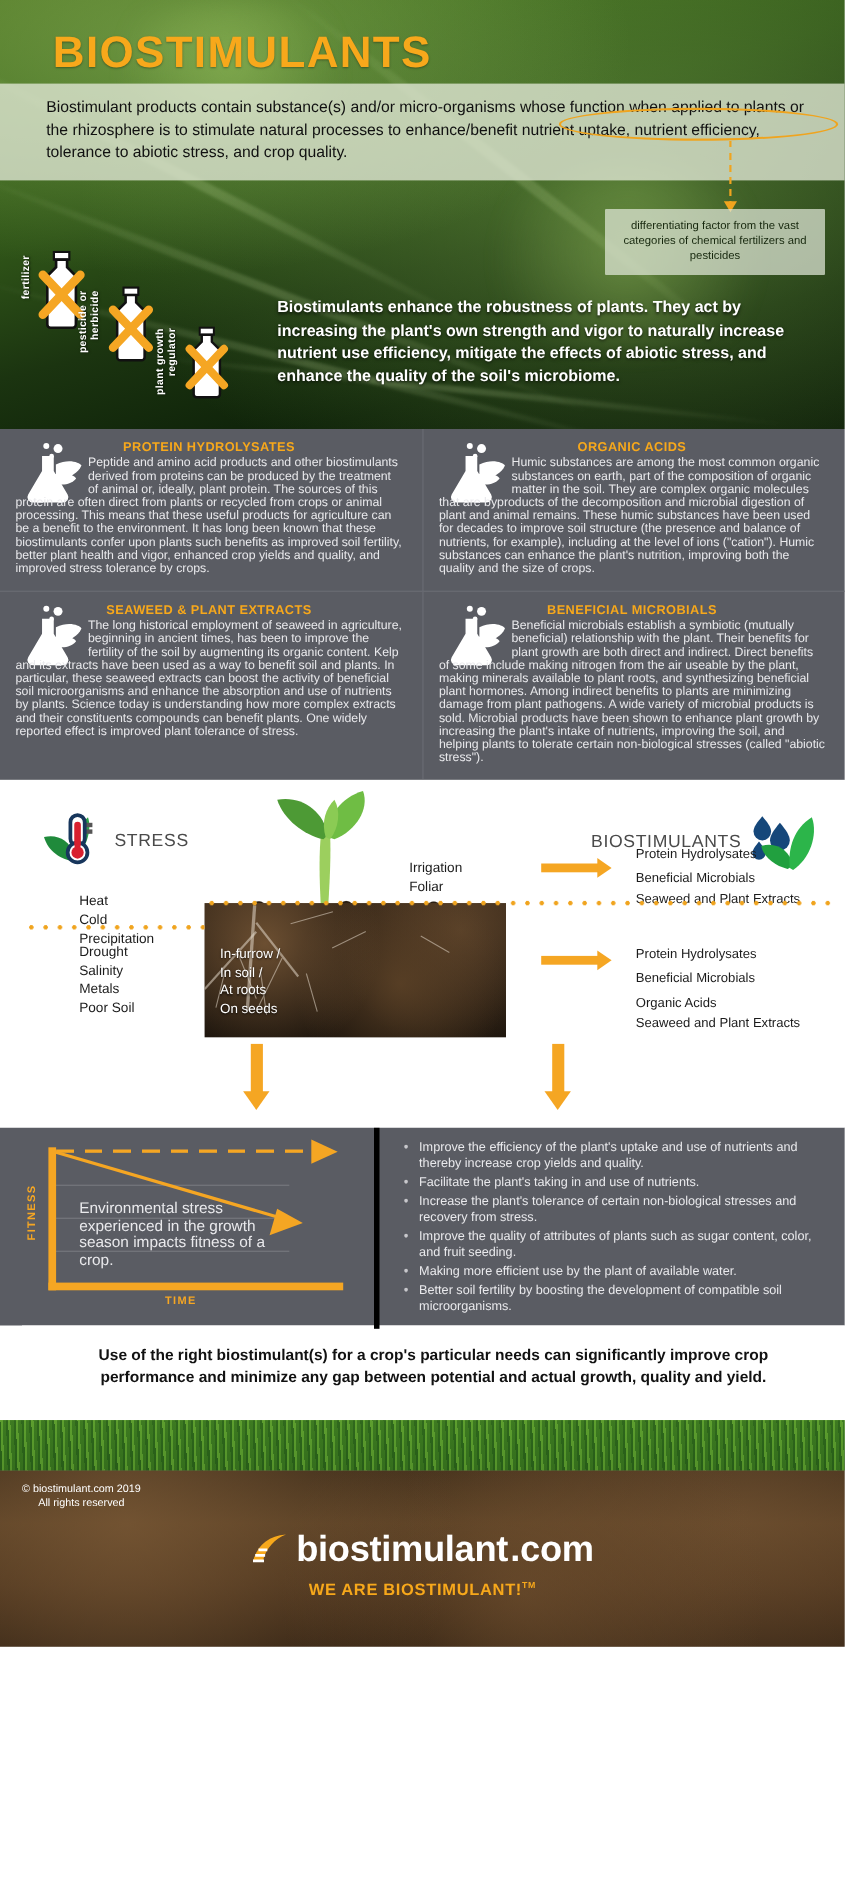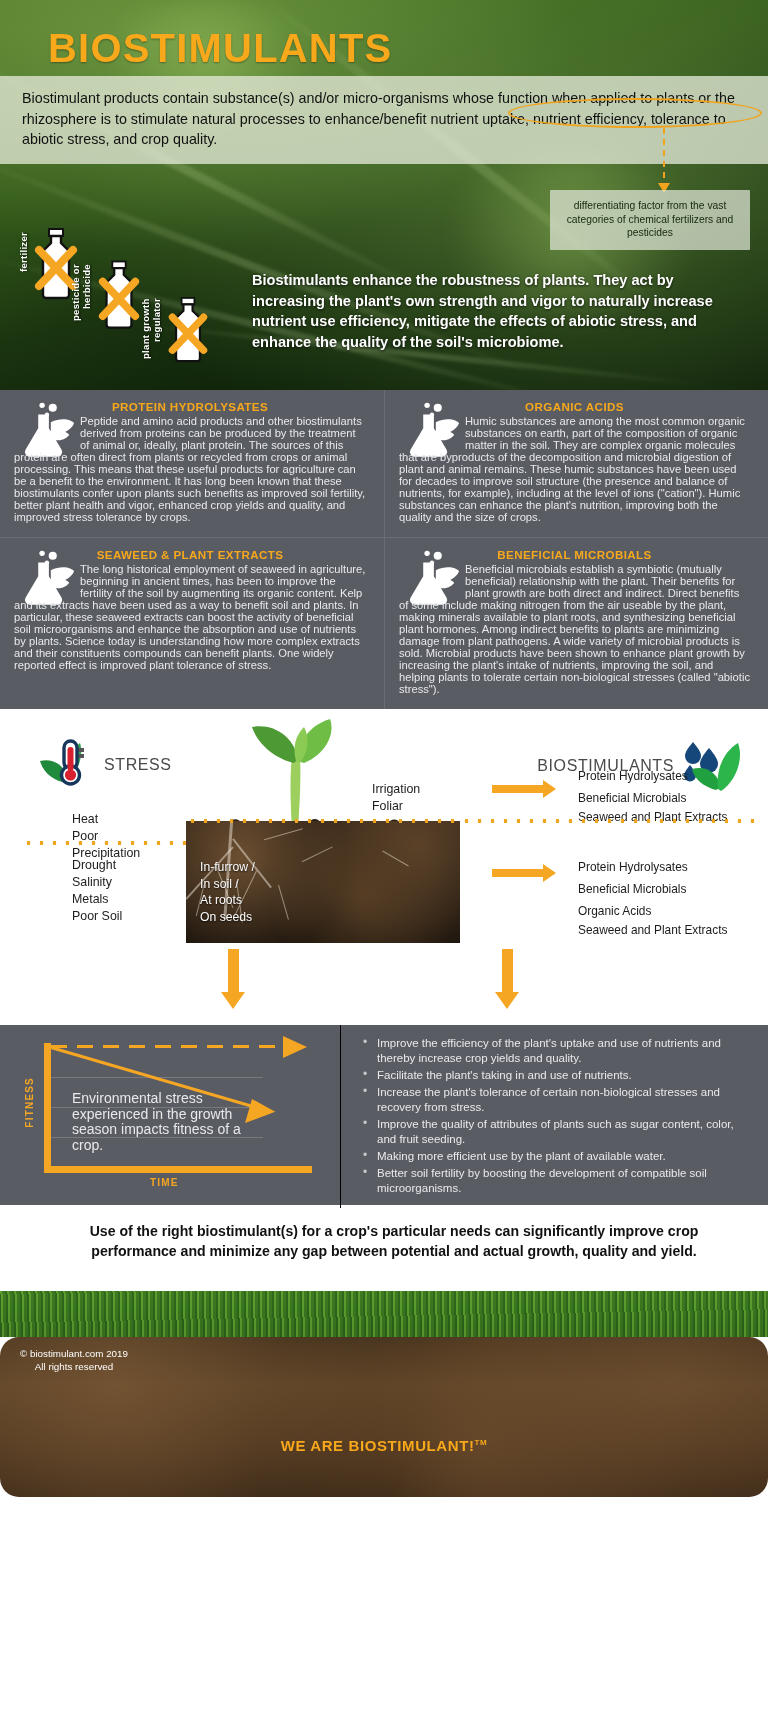--- a/index.html
+++ b/index.html
@@ -54,20 +54,21 @@
     left: 0; right: 0; top: 76px;
     background: rgba(226,232,214,0.78);
     padding: 12px 26px 14px 22px;
     z-index: 4;
   }
   .intro-band p {
     color: #111;
     font-size: 14.3px;
     line-height: 20.5px;
     font-weight: 500;
+    margin-left: 20px;
   }
   .ellipse-highlight {
     position: absolute;
     left: 508px; top: 98px;
     width: 254px; height: 30px;
     border: 2px solid #F0A41E;
     border-radius: 50%;
     z-index: 6;
     pointer-events: none;
   }
@@ -251,21 +252,21 @@
   }
 
   
   .bottom {
     display: grid; grid-template-columns: 340px 1fr;
     background: #5a5c63;
     height: 180px;
   }
   .chartbox { position: relative; padding: 14px 10px 10px 16px; }
   .benefits {
-    border-left: 1px solid #000000;
+    border-left: 5px solid #000000;
     padding: 11px 16px 10px 22px;
   }
   .benefits ul { list-style: none; }
   .benefits li {
     color: #e9e9ec; font-size: 11.5px; line-height: 15.3px;
     padding-left: 14px; position: relative; margin-bottom: 1.5px;
   }
   .benefits li::before {
     content: "•"; position: absolute; left: 0; top: -1px; color: #c8c8cc; font-size: 12px;
   }
@@ -333,21 +334,20 @@
   }
   .footer {
     position: relative;
     height: 160px;
     background:
       radial-gradient(circle at 15% 30%, rgba(130,95,58,0.65), rgba(0,0,0,0) 45%),
       radial-gradient(circle at 62% 70%, rgba(115,82,48,0.6), rgba(0,0,0,0) 45%),
       radial-gradient(circle at 88% 25%, rgba(125,90,55,0.55), rgba(0,0,0,0) 45%),
       linear-gradient(180deg, #3a2a18 0%, #543c22 30%, #452f1a 65%, #2b1d10 100%);
     overflow: hidden;
-    border-radius: 19px;
   }
   .copyright {
     position: absolute; left: 20px; top: 10px;
     color: #fff; font-size: 9.8px; line-height: 13px;
   }
   .logo-row {
     position: absolute; left: 0; right: 0; top: 52px;
     display: flex; justify-content: center; align-items: baseline; gap: 2px;
   }
   .logo-mark {
@@ -498,21 +498,21 @@
         <path d="M11 3 c5 6 8 10 8 14 a8 8 0 0 1 -16 0 c0 -4 3 -8 8 -14 z" fill="#15477a"></path>
         <path d="M27 9 c6 7 9 12 9 16 a9 9 0 0 1 -18 0 c0 -4 3 -9 9 -16 z" fill="#15477a"></path>
         <path d="M8 26 c4 5 6 8 6 10.5 a6 6 0 0 1 -12 0 C2 34 4 31 8 26 z" fill="#15477a"></path>
         <path d="M34 51 C22 48 12 40 10 30 c14 -4 26 4 29 18 z" fill="#21a03f"></path>
         <path d="M36 50 C34 32 40 14 56 4 c6 16 -2 38 -17 48 z" fill="#2cb54a"></path>
       </svg>
     </div>
 
     <div class="left-list" style="top:102px;">
       <div>Heat</div>
-      <div>Poor</div>
+      <div>Cold</div>
       <div>Precipitation</div>
     </div>
     <div class="left-list" style="top:148px;">
       <div>Drought</div>
       <div>Salinity</div>
       <div>Metals</div>
       <div>Poor Soil</div>
     </div>
 
     <div class="left-list" style="left:372px;top:72px;">
@@ -601,18 +601,28 @@
   <section class="conclusion">
     <p>Use of the right biostimulant(s) for a crop's particular needs can significantly improve crop performance and minimize any gap between potential and actual growth, quality and yield.</p>
   </section>
   <div class="grass"></div>
 
   <footer class="footer">
     <div class="copyright">
       <div>© biostimulant.com 2019</div>
       <div style="text-align:center;">All rights reserved</div>
     </div>
+    <div class="logo-row">
+      <svg class="logo-mark" viewBox="0 0 34 30">
+        <path d="M2 26 C6 12 16 3 32 2 C22 6 14 14 11 26 z" fill="#F7A81B"></path>
+        <path d="M2 26 h10" stroke="#fff" stroke-width="2.4"></path>
+        <path d="M4 21 h9" stroke="#fff" stroke-width="2.4"></path>
+        <path d="M7 16 h8" stroke="#fff" stroke-width="2.4"></path>
+      </svg>
+      <span class="logo-txt">biostimulant</span>
+      <span class="logo-txt dot">.com</span>
+    </div>
     <div class="logo-sub">
       <span>WE ARE BIOSTIMULANT!</span><span class="tm">TM</span>
     </div>
   </footer>
 
 </div>
 
 </body></html>

